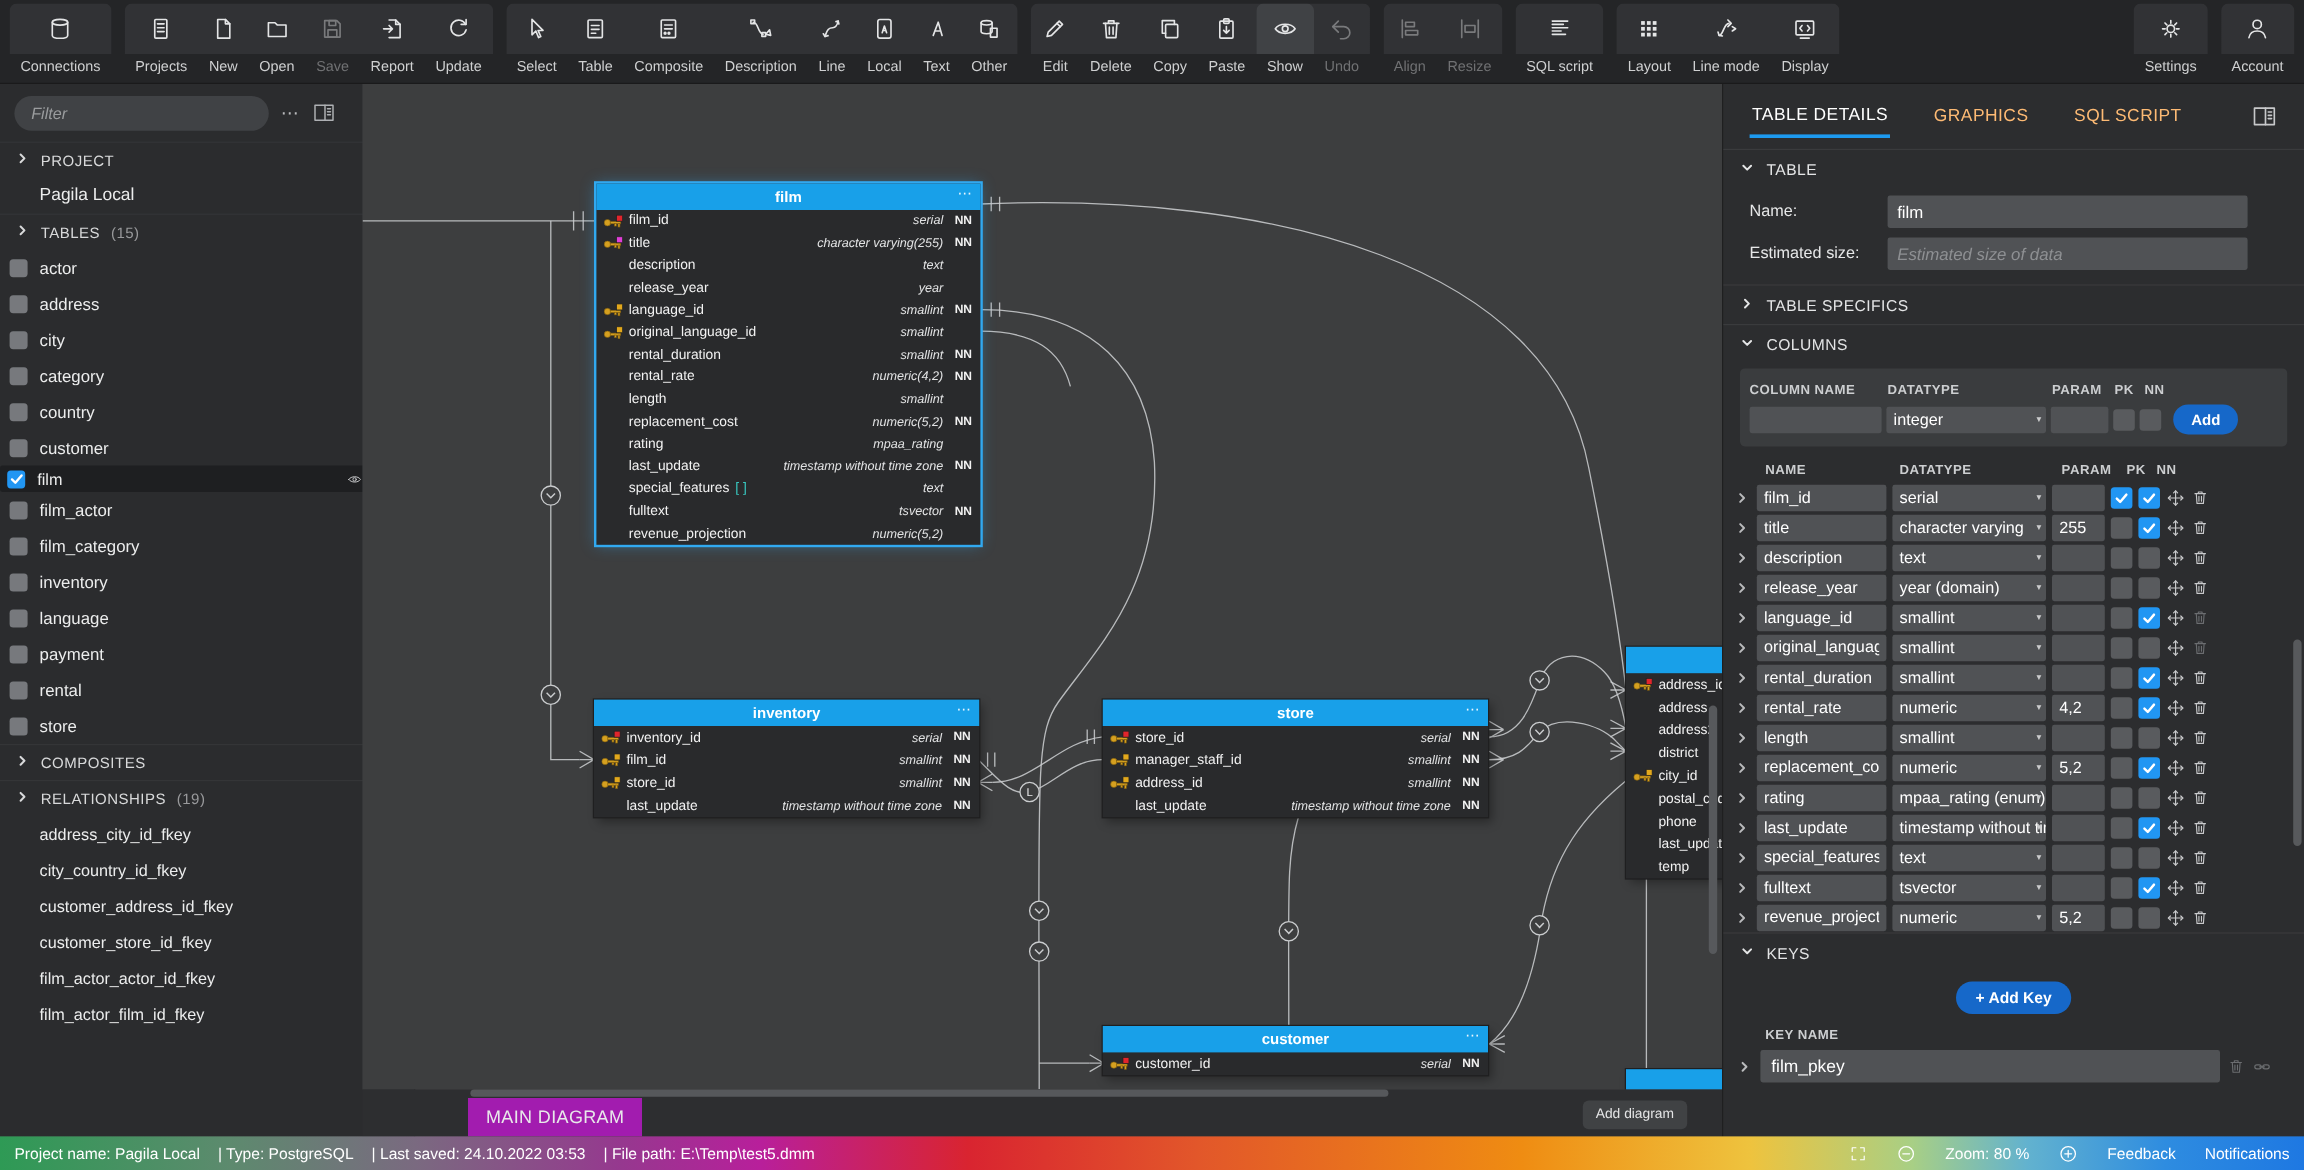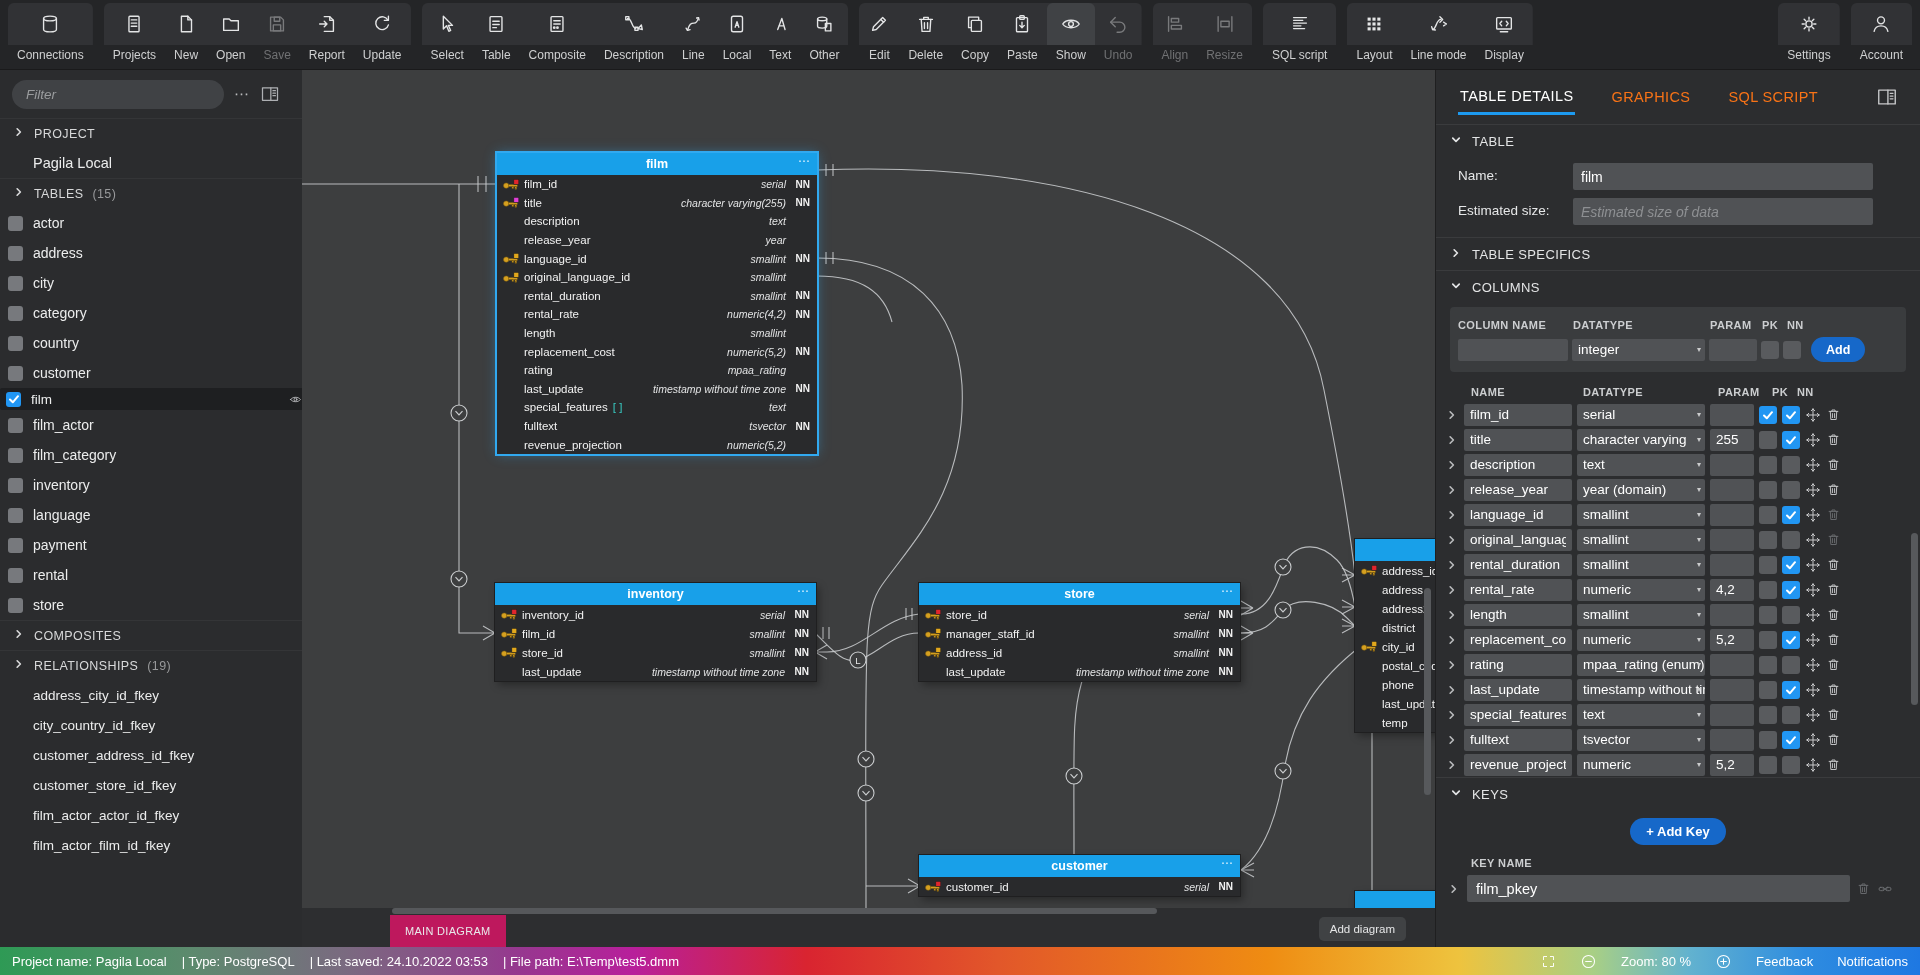--- a/index.html
+++ b/index.html
@@ -56,30 +56,30 @@
   .dkey { width:16px; flex:0 0 16px; display:flex; }
   .dname { font-size:11.5px; white-space:nowrap; }
   .dsuffix { color:#38c8c0; font-size:11.5px; }
   .dtype { margin-left:auto; font-style:italic; font-size:10.5px; color:#e2e3e4; white-space:nowrap; }
   .dnn { width:19px; flex:0 0 19px; text-align:right; font-size:10px; font-weight:bold; }
   .vscroll { position:absolute; right:4px; top:518px; width:7px; height:207px; background:#57595c; border-radius:4px; }
 
   
   .diagrambar { position:absolute; left:302px; top:908px; width:1133px; height:39px; background:#2d2e30; }
   .hscroll { position:absolute; left:90px; top:0; width:765px; height:6px; background:#56585b; border-radius:3px; }
-  .diagtab { position:absolute; left:88px; top:7px; height:32px; background:#be185d; color:#e8e9ea;
-             font-size:11px; letter-spacing:.3px; display:flex; align-items:center; padding:0 15px; cursor:pointer; }
+  .diagtab { position:absolute; left:88px; top:7px; height:32px; background:#a21caf; color:#e8e9ea;
+             font-size:15px; letter-spacing:.3px; display:flex; align-items:center; padding:0 15px; cursor:pointer; }
   .adddiag { position:absolute; right:29px; top:9px; height:24px; background:#404244; border-radius:5px;
              color:#e4e5e6; font-size:11.5px; display:flex; align-items:center; padding:0 11px; cursor:pointer; }
 
   
   .rpanel { position:absolute; left:1435px; top:70px; width:485px; height:877px; background:#2c2d2f;
             border-left:1px solid #1f1f20; color:#e2e3e4; overflow:hidden; }
   .rtabs { height:54px; display:flex; align-items:center; padding:0 22px; gap:34px; }
-  .rtab { font-size:14.5px; letter-spacing:.4px; color:#f97316; cursor:pointer; padding:8px 2px; white-space:nowrap; }
+  .rtab { font-size:14.5px; letter-spacing:.4px; color:#fdba74; cursor:pointer; padding:8px 2px; white-space:nowrap; }
   .rtab.active { color:#fff; border-bottom:3px solid #1d9af0; }
   .rtabs .paneltoggle { margin-left:auto; color:#c7c8ca; cursor:pointer; display:flex; }
   .rsep { border-top:1px solid #3a3b3d; }
   .sect-h { height:32px; display:flex; align-items:center; gap:10px; padding-left:14px; font-size:13px;
             letter-spacing:.4px; color:#e4e5e6; cursor:pointer; }
   .rform { padding:2px 0 8px 0; }
   .frow { display:flex; align-items:flex-start; padding:4px 0 4px 22px; }
   .flabel { width:115px; font-size:13.5px; padding-top:5px; color:#e6e7e8; }
   .rinput { width:300px; height:27px; background:#505255; border:none; border-radius:2px; color:#fff;
             font-size:14px; padding:0 8px; outline:none; font-family:inherit; }

